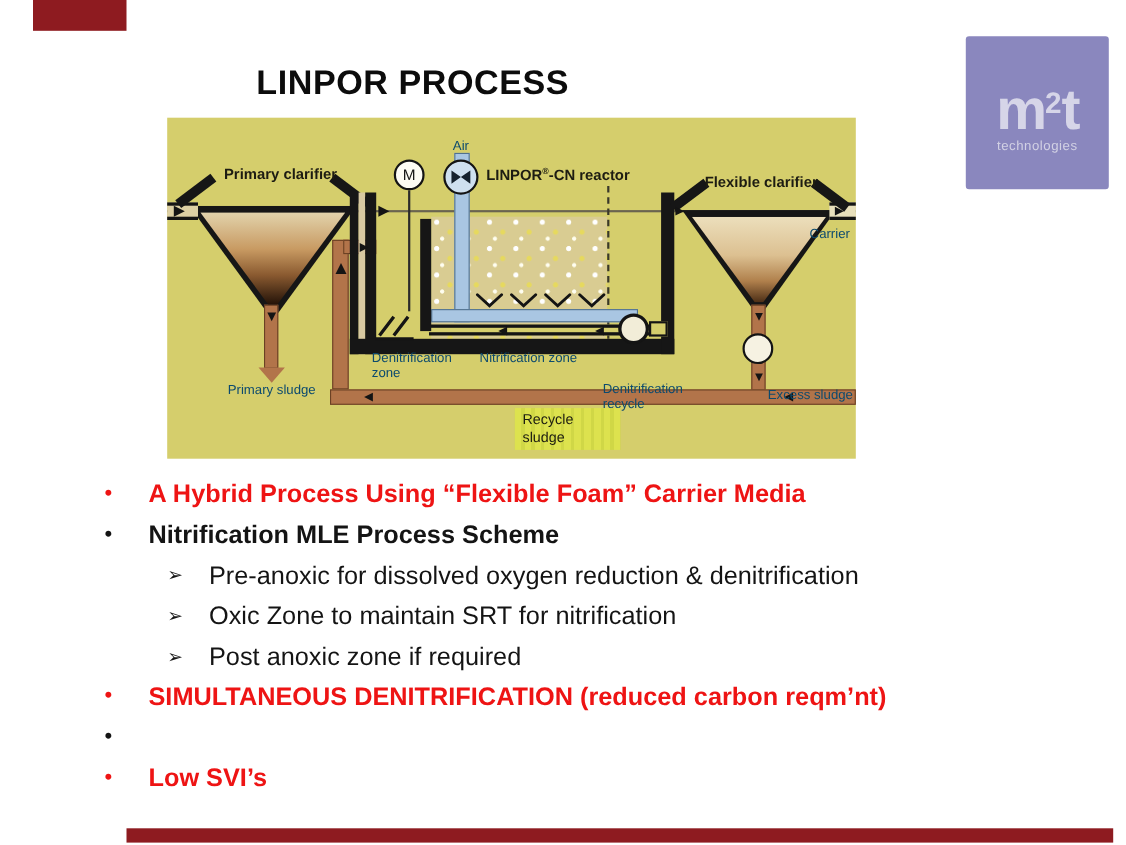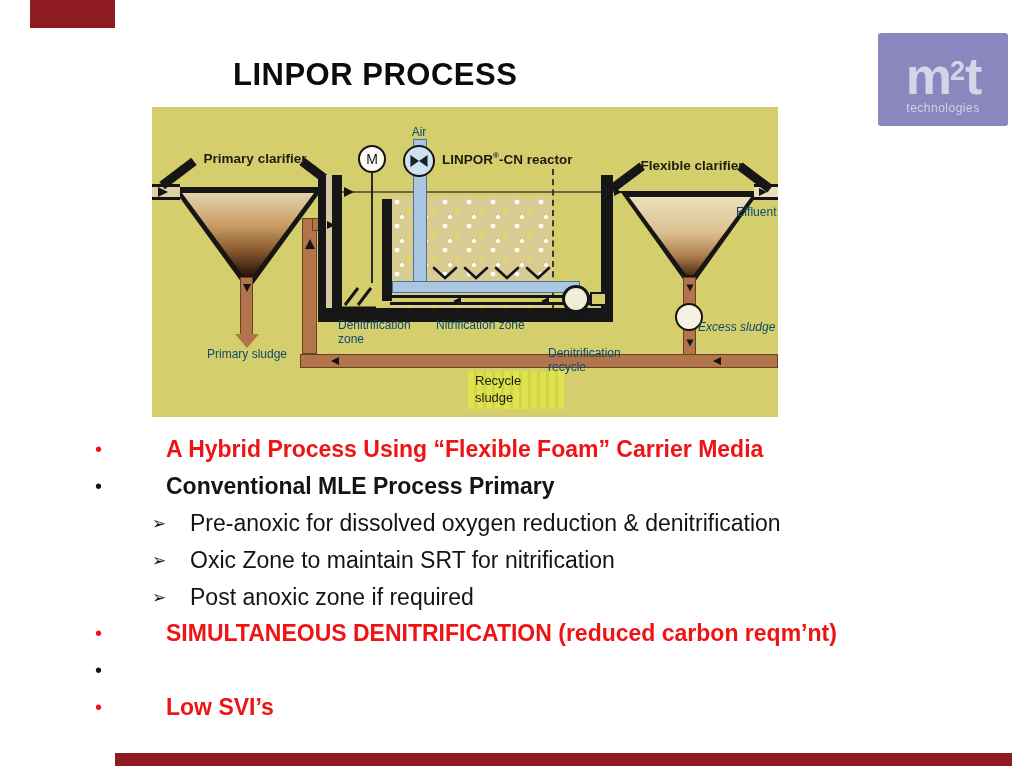--- a/index.html
+++ b/index.html
@@ -8,21 +8,21 @@
   .abs{position:absolute;}
 
   
   .corner-rect{left:30px;top:0;width:85px;height:28px;background:var(--accent-maroon,#8e1b20);}
   .bottom-bar{left:115px;top:753px;width:897px;height:13px;background:var(--accent-maroon,#8e1b20);}
 
   
   .title{left:233px;top:57px;font-size:31px;font-weight:700;letter-spacing:.5px;color:#0c0c0c;white-space:nowrap;}
 
   
-  .logo{left:878px;top:33px;width:130px;height:93px;background:var(--logo-purple,#8a87be);
+  .logo{left:878px;top:33px;width:130px;height:139px;background:var(--logo-purple,#8a87be);
         border-radius:3px;display:flex;flex-direction:column;align-items:center;justify-content:center;padding-top:4px;box-sizing:border-box;}
   .logo .mark{font-weight:700;font-size:52px;line-height:46px;color:#d6d5e8;letter-spacing:-2px;}
   .logo .mark sup{font-size:27px;vertical-align:14px;letter-spacing:0;}
   .logo .tag{font-size:12px;color:#d2d1e4;margin-top:2px;letter-spacing:.5px;}
 
   
   #diagram{left:152px;top:107px;width:626px;height:310px;background:var(--diagram-olive,#d5ce6c);}
   #diagram .lbl{position:absolute;font-size:12px;line-height:1.15;color:#0c4a6e;z-index:7;}
   #diagram .lbl.b{font-weight:700;font-size:13.5px;color:#1d1c12;}
   .waterline{left:0;top:84px;width:626px;height:2px;background:#6a6450;z-index:1;}
@@ -68,21 +68,21 @@
           padding:2px 7px;font-size:13px;line-height:1.3;color:#1c1c10;z-index:7;}
 
   
   #bullets{left:0;top:431px;width:1024px;}
   .brow{position:relative;height:36.8px;}
   .brow .marker{position:absolute;left:95px;top:50%;transform:translateY(-50%);font-size:20px;color:#141414;}
   .brow .btext{position:absolute;left:135px;top:50%;transform:translateY(-50%);font-size:23px;white-space:nowrap;color:#141414;}
   .brow.l2 .marker{left:152px;font-size:17px;}
   .brow.l2 .btext{left:190px;font-weight:400;}
   .brow.s-red .marker,.brow.s-red .btext{color:var(--bullet-red,#ee1414);}
-  .brow.s-red .btext,.brow.s-black .btext{font-weight:700;margin-left:31px;}
+  .brow.s-red .btext,.brow.s-black .btext{font-weight:700;}
 </style>
 </head>
 <body>
 
 <div id="slide">
 
   <div class="abs corner-rect"></div>
   <div class="abs bottom-bar"></div>
 
   <div class="abs title">LINPOR PROCESS</div>
@@ -93,26 +93,26 @@
   </div>
 
   <div class="abs" id="diagram">
 
     <div class="abs waterline"></div>
 
     <div class="lbl b" style="left:28px;top:44px;width:150px;text-align:center;">Primary clarifier</div>
     <div class="lbl" style="left:247px;top:19px;width:40px;text-align:center;">Air</div>
     <div class="lbl b" style="left:290px;top:44px;white-space:nowrap;"><span>LINPOR</span><sup style="font-size:8px;">®</sup><span>-CN reactor</span></div>
     <div class="lbl b" style="left:470px;top:51px;width:140px;text-align:center;">Flexible clarifier</div>
-    <div class="lbl" style="left:584px;top:99px;">Effluent</div>
+    <div class="lbl" style="left:584px;top:99px;">Carrier</div>
     <div class="lbl" style="left:186px;top:212px;width:80px;">Denitrification zone</div>
     <div class="lbl" style="left:284px;top:212px;width:120px;">Nitrification zone</div>
     <div class="lbl" style="left:396px;top:212px;width:80px;margin-top:28px;">Denitrification recycle</div>
     <div class="lbl" style="left:40px;top:241px;width:110px;text-align:center;">Primary sludge</div>
-    <div class="lbl" style="left:546px;top:214px;width:100px;font-style:italic;">Excess sludge</div>
+    <div class="lbl" style="left:546px;top:246px;width:100px;">Excess sludge</div>
     <div class="abs hl-box" style="left:316px;top:264px;width:82px;">Recycle sludge</div>
 
     <div class="arm" style="left:6px;top:62px;width:40px;transform:rotate(-37deg);"></div>
     <div class="arm" style="left:146px;top:62px;width:40px;transform:rotate(37deg);"></div>
     <div class="abs tri-out" style="left:20px;top:80px;width:152px;height:98px;"></div>
     <div class="abs tri-in grad1" style="left:30px;top:86px;width:132px;height:84px;"></div>
     <div class="abs chan" style="left:0;top:77px;width:28px;height:16px;"></div>
     <div class="abs ar" style="left:6px;top:80px;"></div>
     <div class="abs ar" style="left:192px;top:80px;"></div>
     <div class="abs brown" style="left:88px;top:170px;width:13px;height:58px;"></div>
@@ -174,21 +174,21 @@
     <div class="abs al" style="left:560px;top:249px;transform:scale(.8);z-index:5;"></div>
   </div>
 
   <div class="abs" id="bullets">
       <div class="brow l1 s-red">
       <span class="marker">•</span>
       <span class="btext">A Hybrid Process Using “Flexible Foam” Carrier Media</span>
     </div>
       <div class="brow l1 s-black">
       <span class="marker">•</span>
-      <span class="btext">Conventional MLE Process Primary</span>
+      <span class="btext">Nitrification MLE Process Scheme</span>
     </div>
       <div class="brow l2 s-plain">
       <span class="marker">➢</span>
       <span class="btext">Pre-anoxic for dissolved oxygen reduction &amp; denitrification</span>
     </div>
       <div class="brow l2 s-plain">
       <span class="marker">➢</span>
       <span class="btext">Oxic Zone to maintain SRT for nitrification</span>
     </div>
       <div class="brow l2 s-plain">

